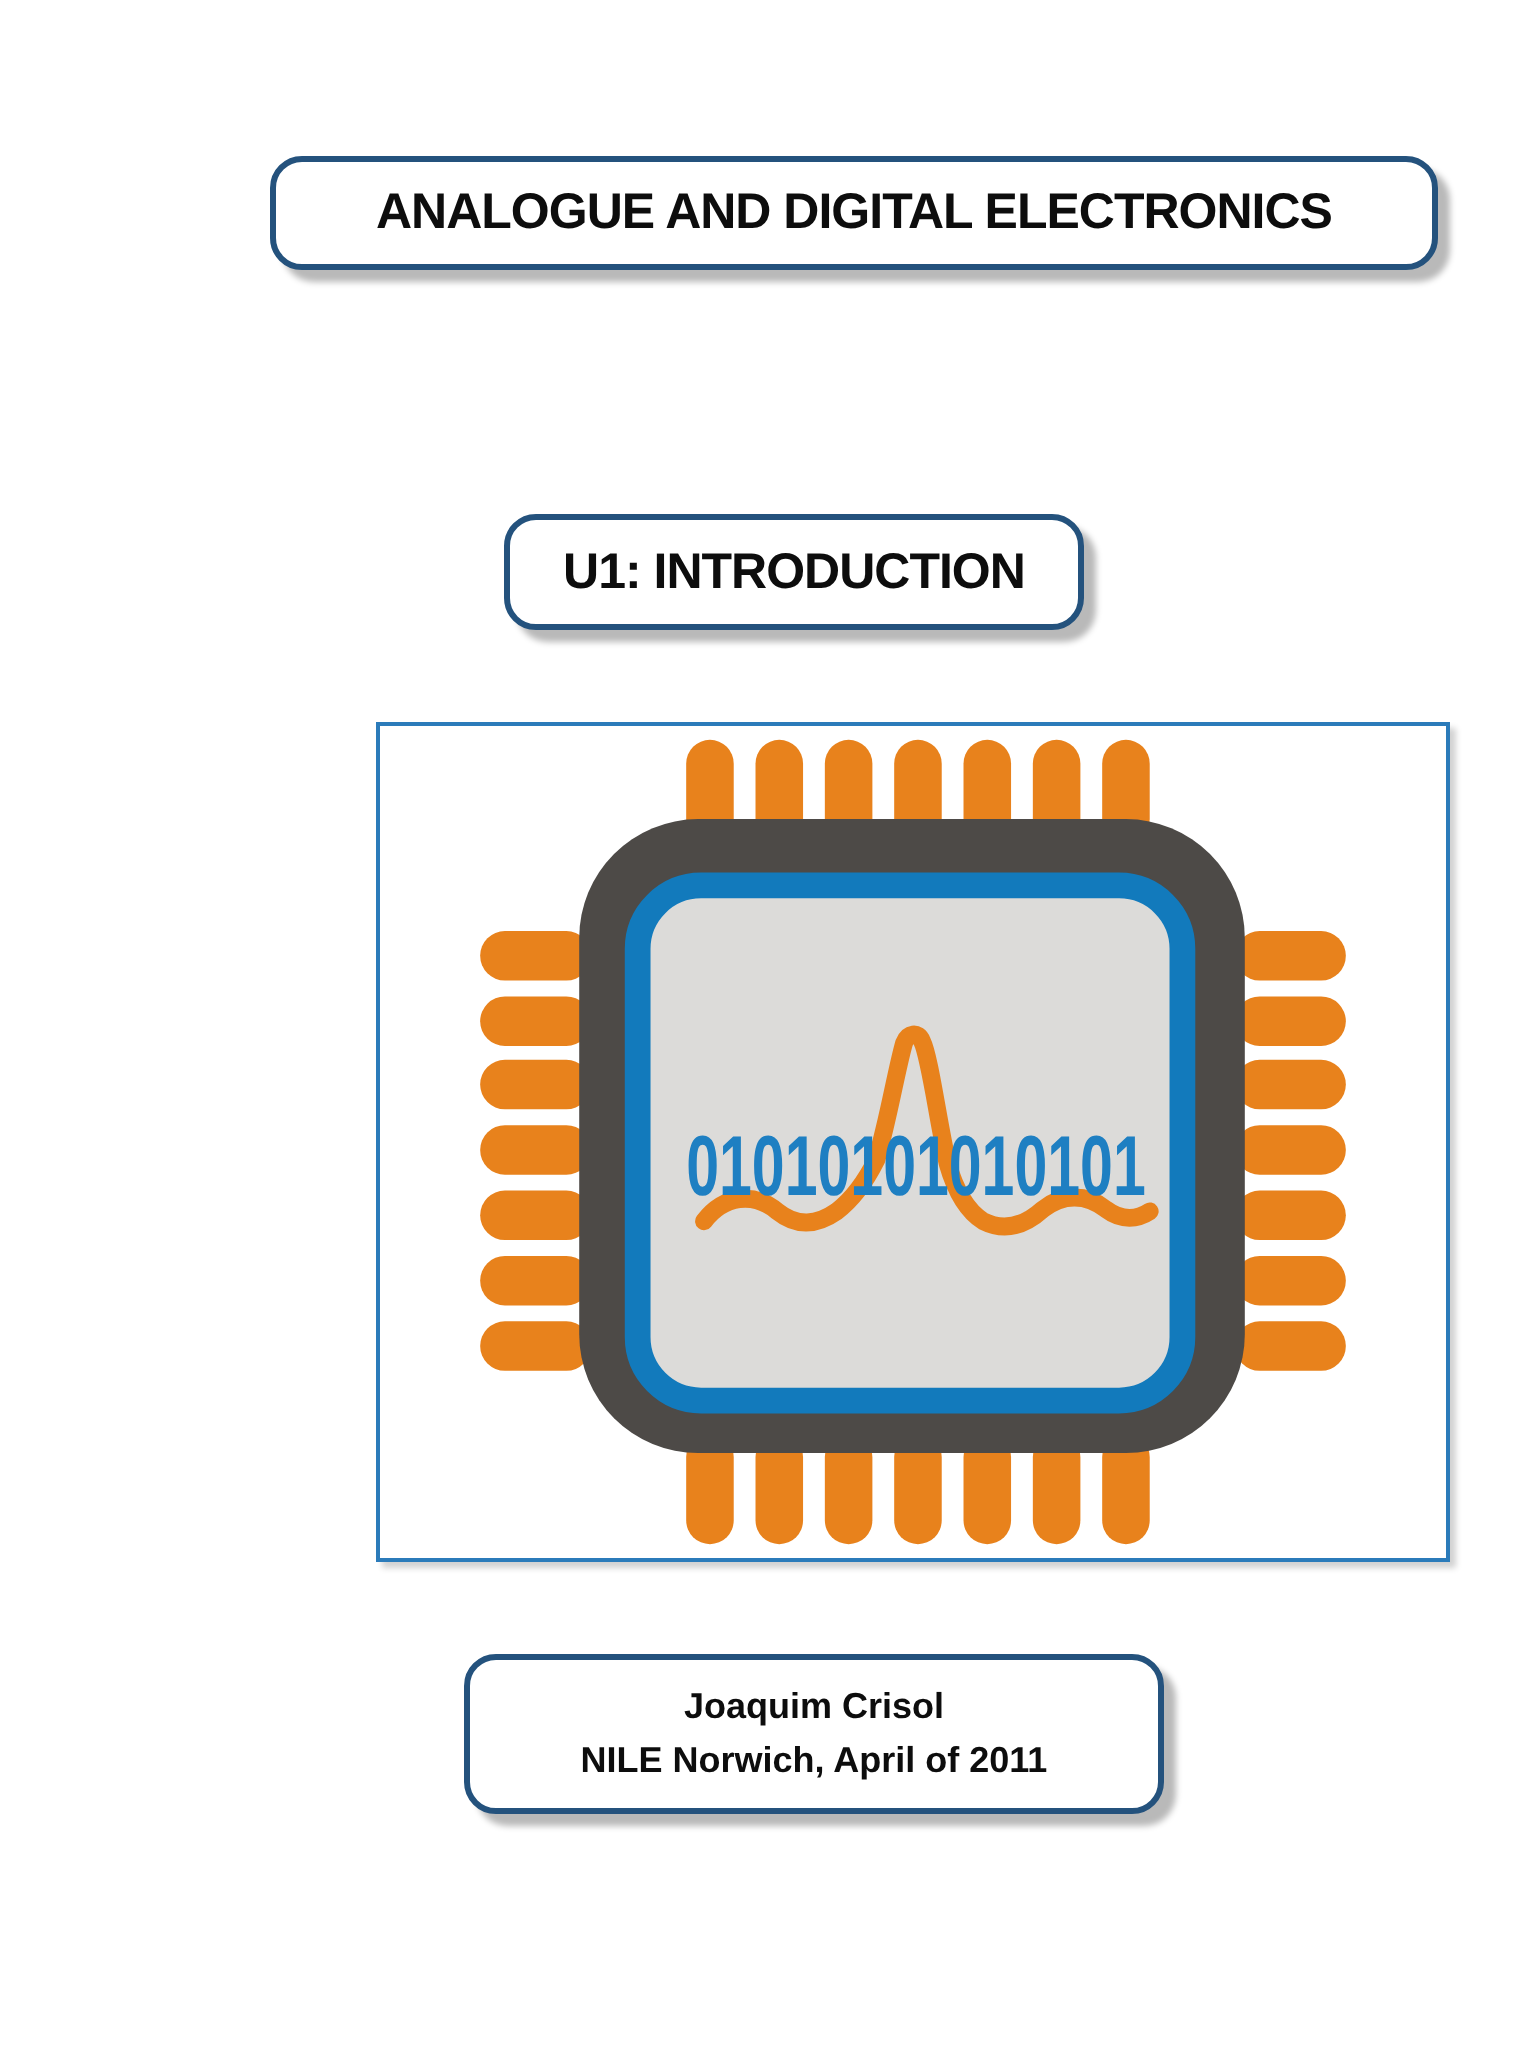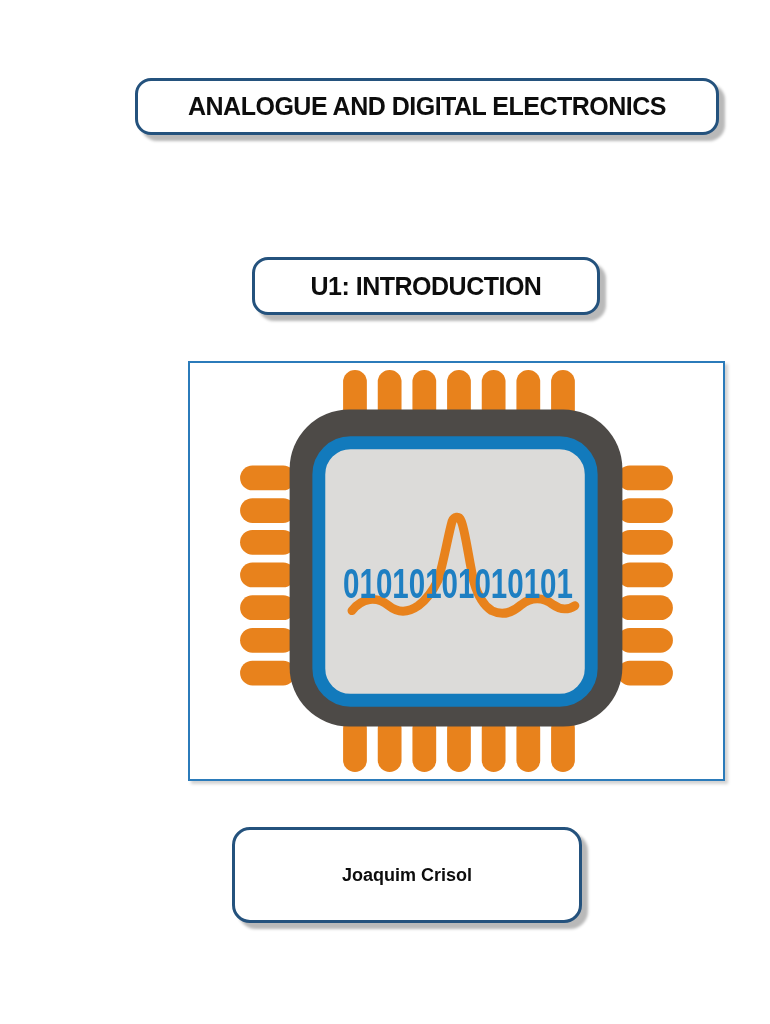--- a/index.html
+++ b/index.html
@@ -36,21 +36,21 @@
   .round-box .box-label{
     font-weight:bold;
     color:var(--text);
     letter-spacing:-0.5px;
     white-space:nowrap;
   }
   .title1{left:135px;top:78px;width:584px;height:57px;}
   .title1 .box-label{font-size:25px;}
   .title2{left:230px;top:163px;width:347px;height:65px;}
   .title2 .box-label{font-size:25px;}
-  .title3{left:252px;top:257px;width:348px;height:58px;}
+  .title3{left:252px;top:257px;width:290px;height:58px;}
   .title3 .box-label{font-size:25px;}
 
   .chip-frame{
     position:absolute;
     left:188px;top:361px;width:537px;height:420px;
     border:2px solid var(--frame-border);
     box-sizing:border-box;
     background:#ffffff;
     box-shadow:3px 3px 3px #d2d2d2;
   }
@@ -60,23 +60,22 @@
   .chip-center{fill:var(--center-gray);stroke:var(--ring-blue);stroke-width:13;}
   .wave{fill:none;stroke:var(--pin-orange);stroke-width:9;stroke-linecap:round;stroke-linejoin:round;}
   .binary{
     font-family:"Liberation Sans",sans-serif;
     font-weight:bold;
     font-size:43px;
     fill:var(--digit-blue);
   }
 
   .credits{
-    left:232px;top:827px;width:350px;height:96px;
+    left:232px;top:827px;width:350px;height:80px;
     flex-direction:column;
-    border-radius:18px;
   }
   .credits .credit-line{
     font-weight:bold;
     font-size:18px;
     line-height:27px;
     color:var(--text);
     white-space:nowrap;
     text-align:center;
   }
 </style>
@@ -138,15 +137,16 @@
            C192,239 198,231 204,219 C210,199 214,174 218,160
            C220,155 225,154 227,159 C231,167 235,199 240,221
            C244,235 250,245 258,250 C268,255 278,253 288,244
            C298,236 310,236 320,244 C328,250 336,249 342,245"></path>
       <text class="binary" x="224" y="237" text-anchor="middle" textLength="232" lengthAdjust="spacingAndGlyphs">01010101010101</text>
     </svg>
   </div>
 
   <div class="round-box credits">
     <div class="credit-line">Joaquim Crisol</div>
+    <div class="credit-line">NILE Norwich, April of 2011</div>
   </div>
 
 </div>
 
 </body></html>

